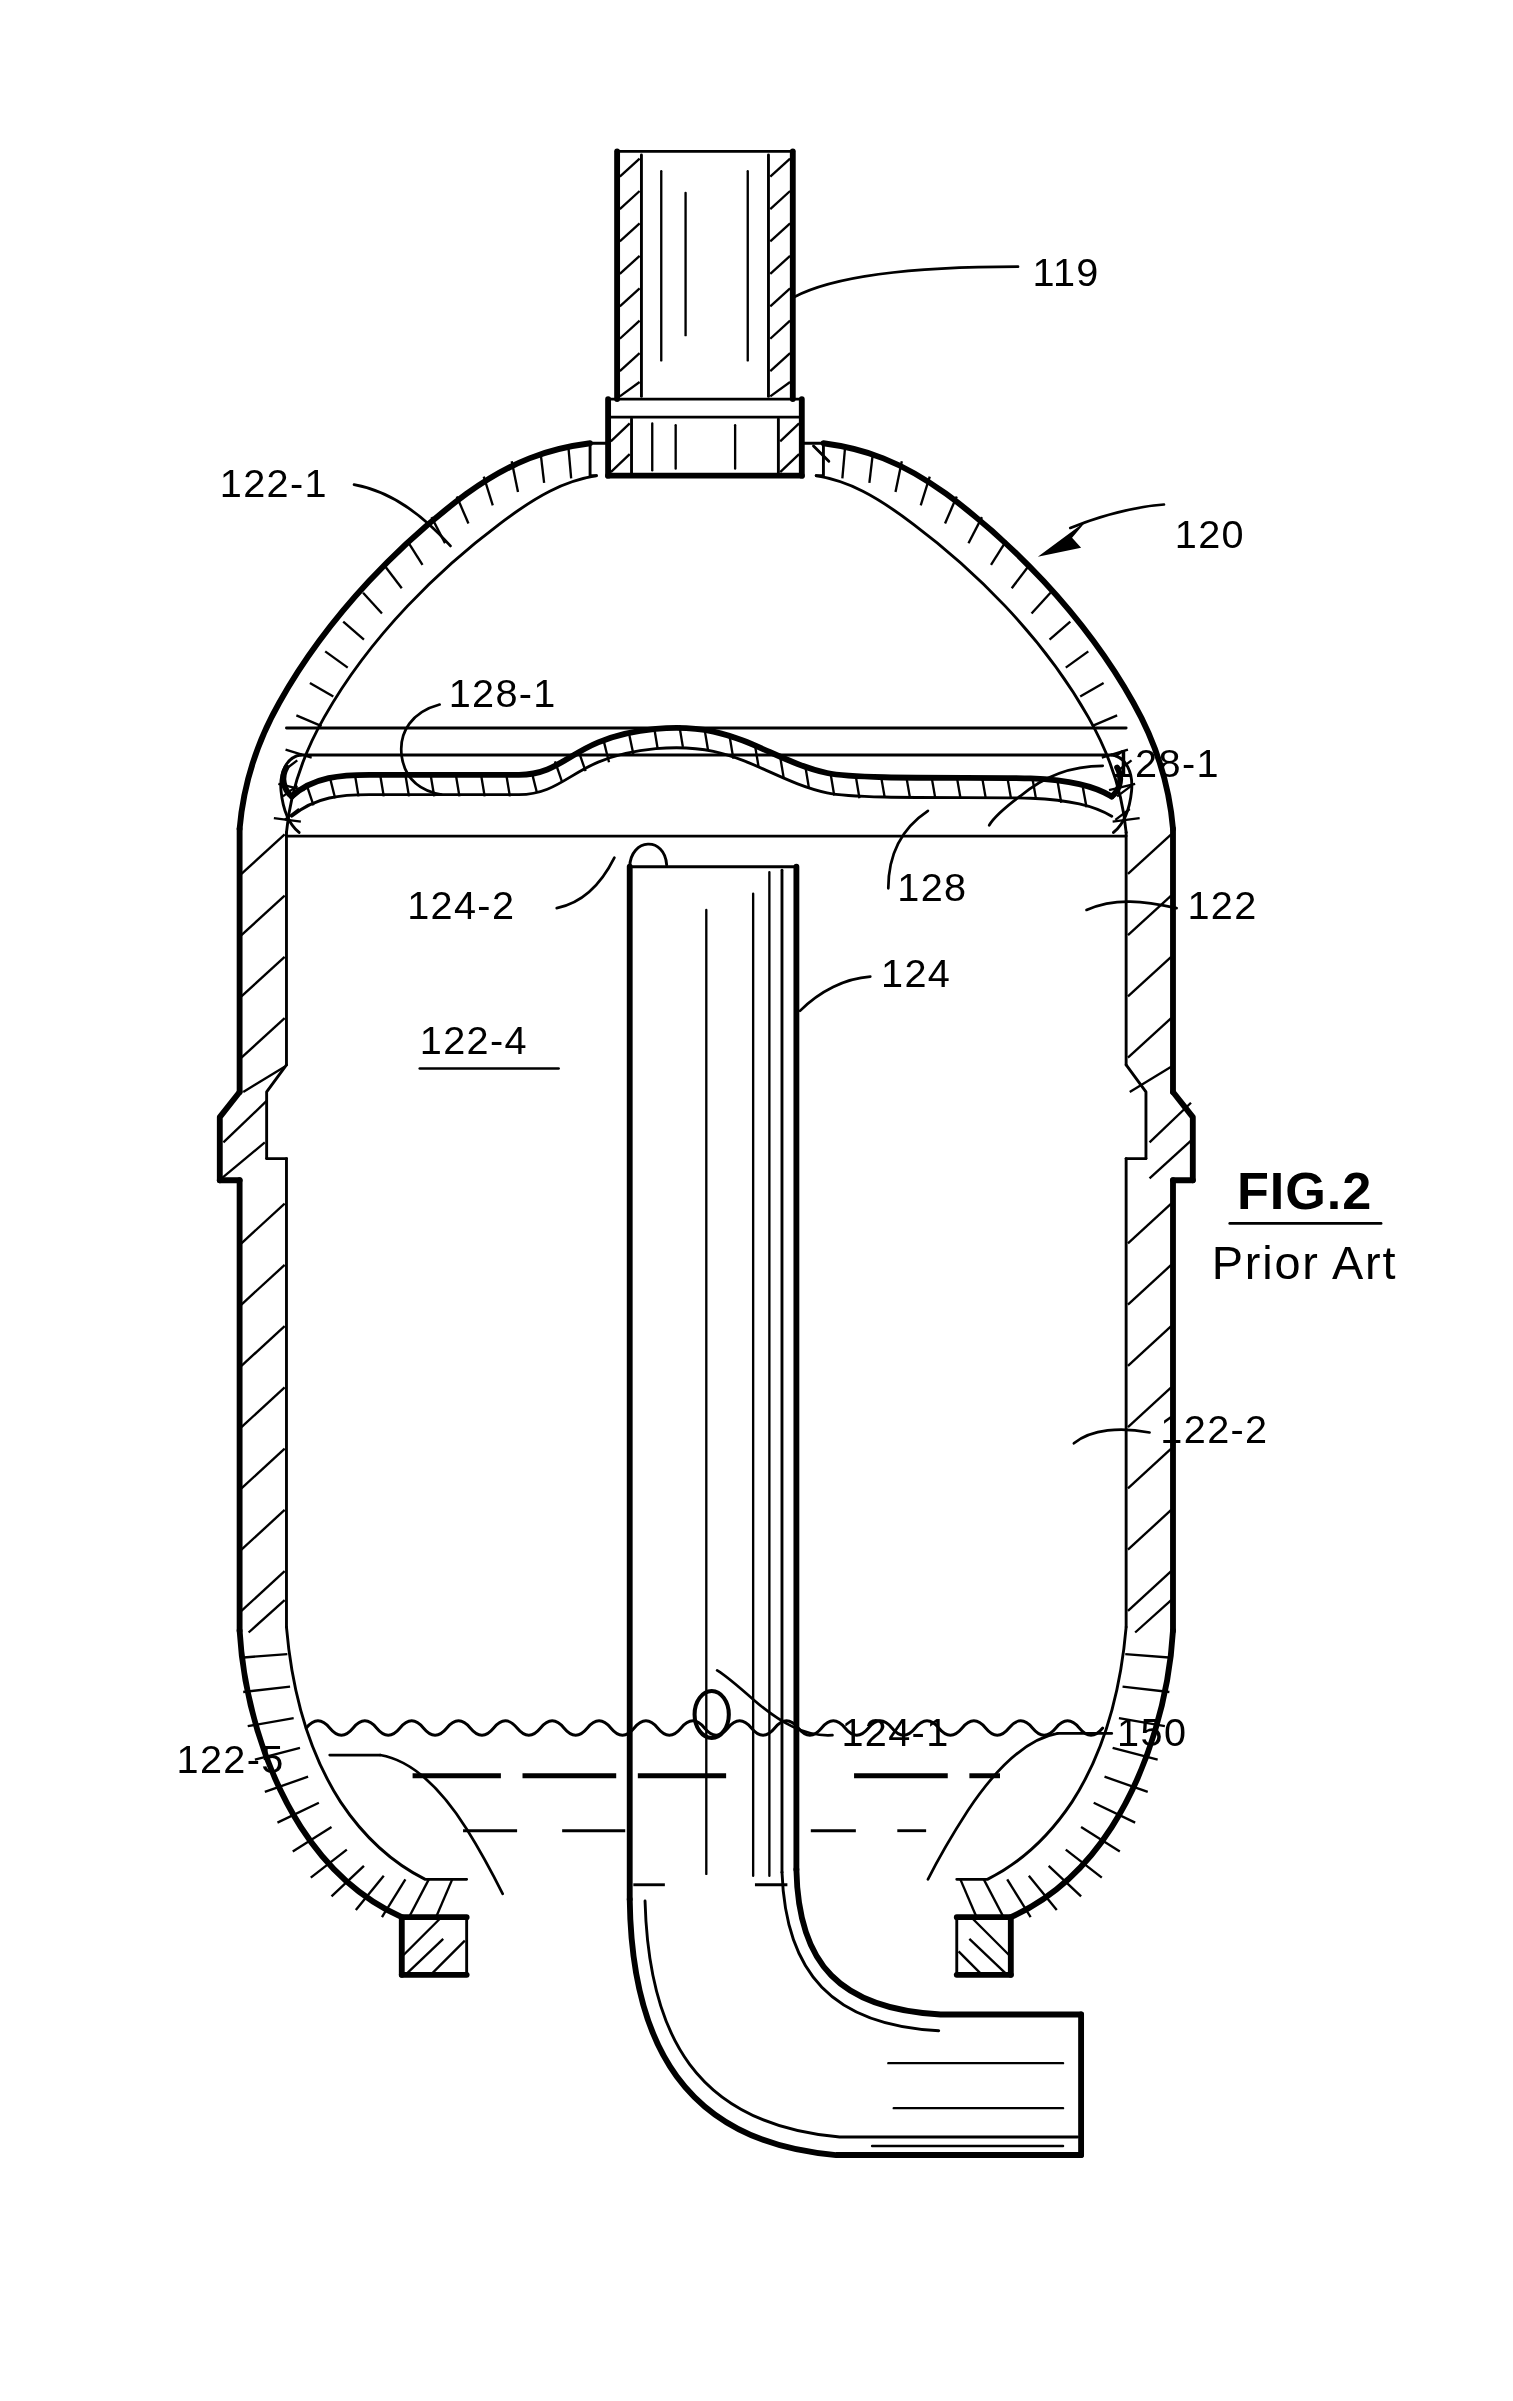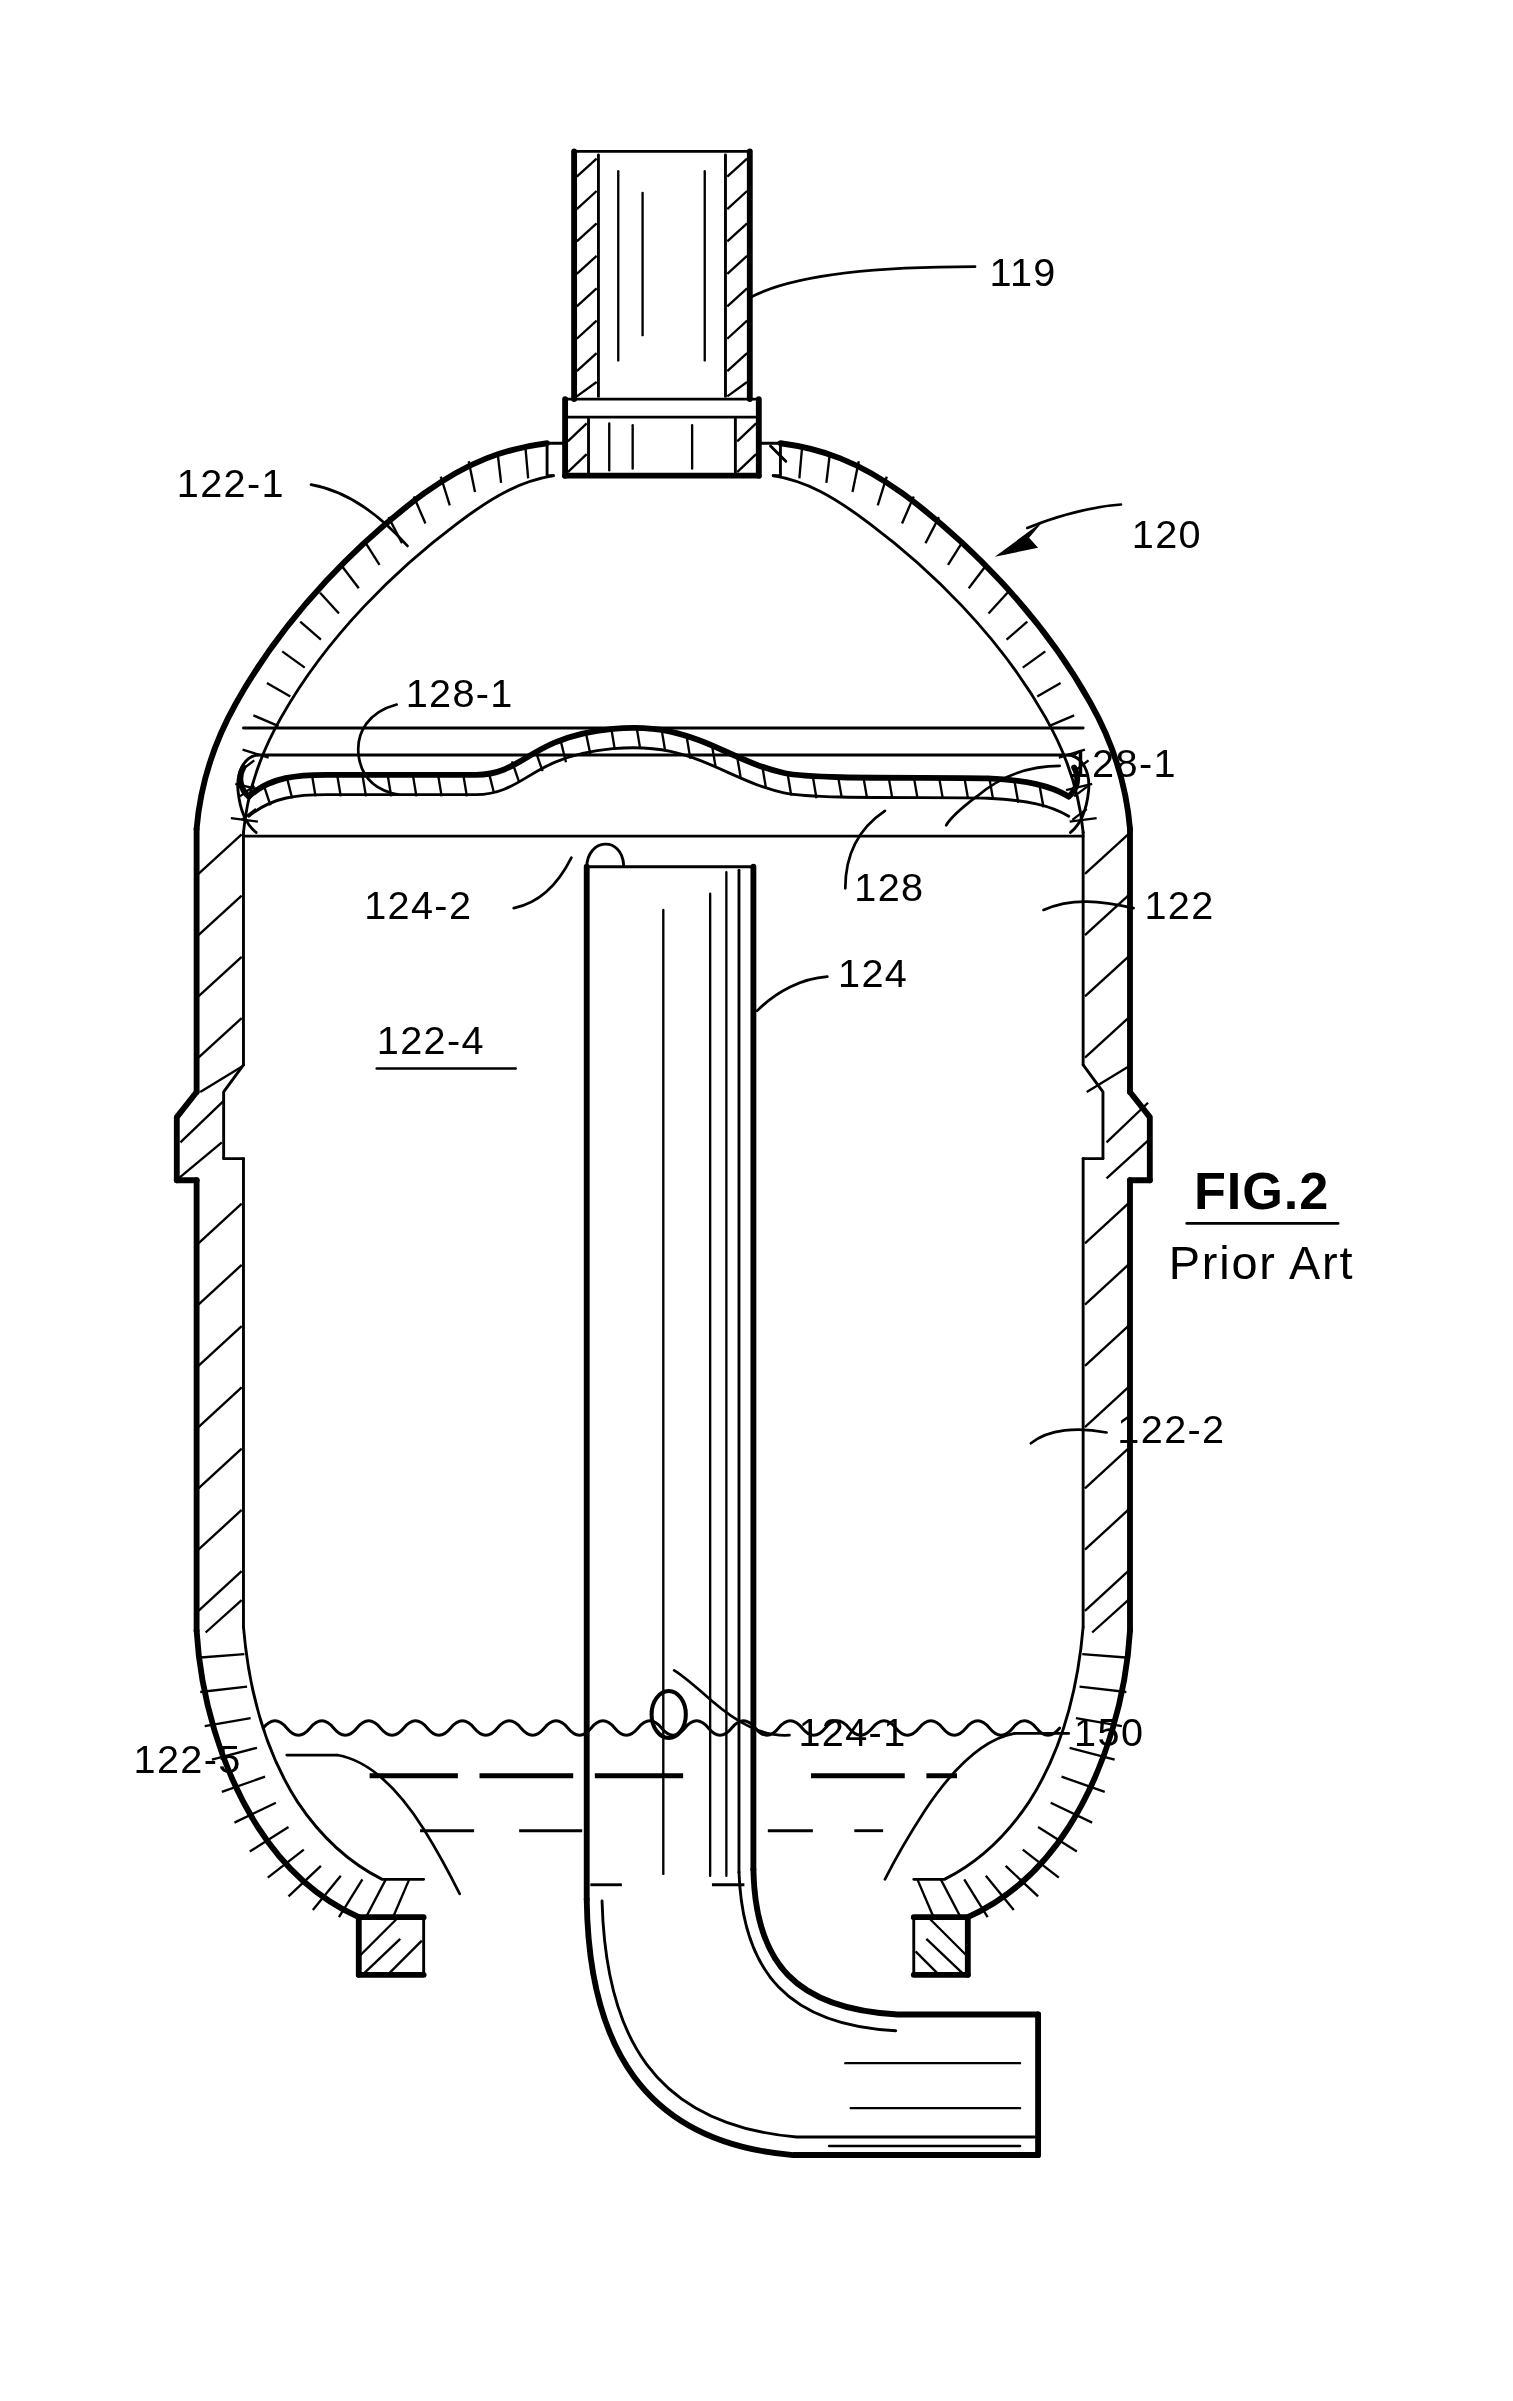--- a/index.html
+++ b/index.html
@@ -9,20 +9,21 @@
   }
   body {
     font-family: "Liberation Sans", sans-serif;
   }
   #page {
     position: relative;
     width: 1460px;
     height: 2401px;
     background: #ffffff;
     overflow: hidden;
+    padding-left: 43px;
   }
   svg.fig { display: block; }
   .ln   { fill: none; stroke: #000000; stroke-width: 3.2; stroke-linecap: round; stroke-linejoin: round; }
   .ln-h { fill: none; stroke: #000000; stroke-width: 6.5; stroke-linecap: round; stroke-linejoin: round; }
   .hatch{ fill: none; stroke: #000000; stroke-width: 2.6; stroke-linecap: butt; }
   .lead { fill: none; stroke: #000000; stroke-width: 3.0; stroke-linecap: round; }
   .solidblk { fill: #000000; stroke: none; }
   .dash { fill: none; stroke: #000000; stroke-width: 5.5; stroke-linecap: butt; }
   .dash-t { fill: none; stroke: #000000; stroke-width: 3.2; stroke-linecap: butt; }
   .shade { fill: none; stroke: #000000; stroke-width: 2.6; stroke-linecap: round; }

